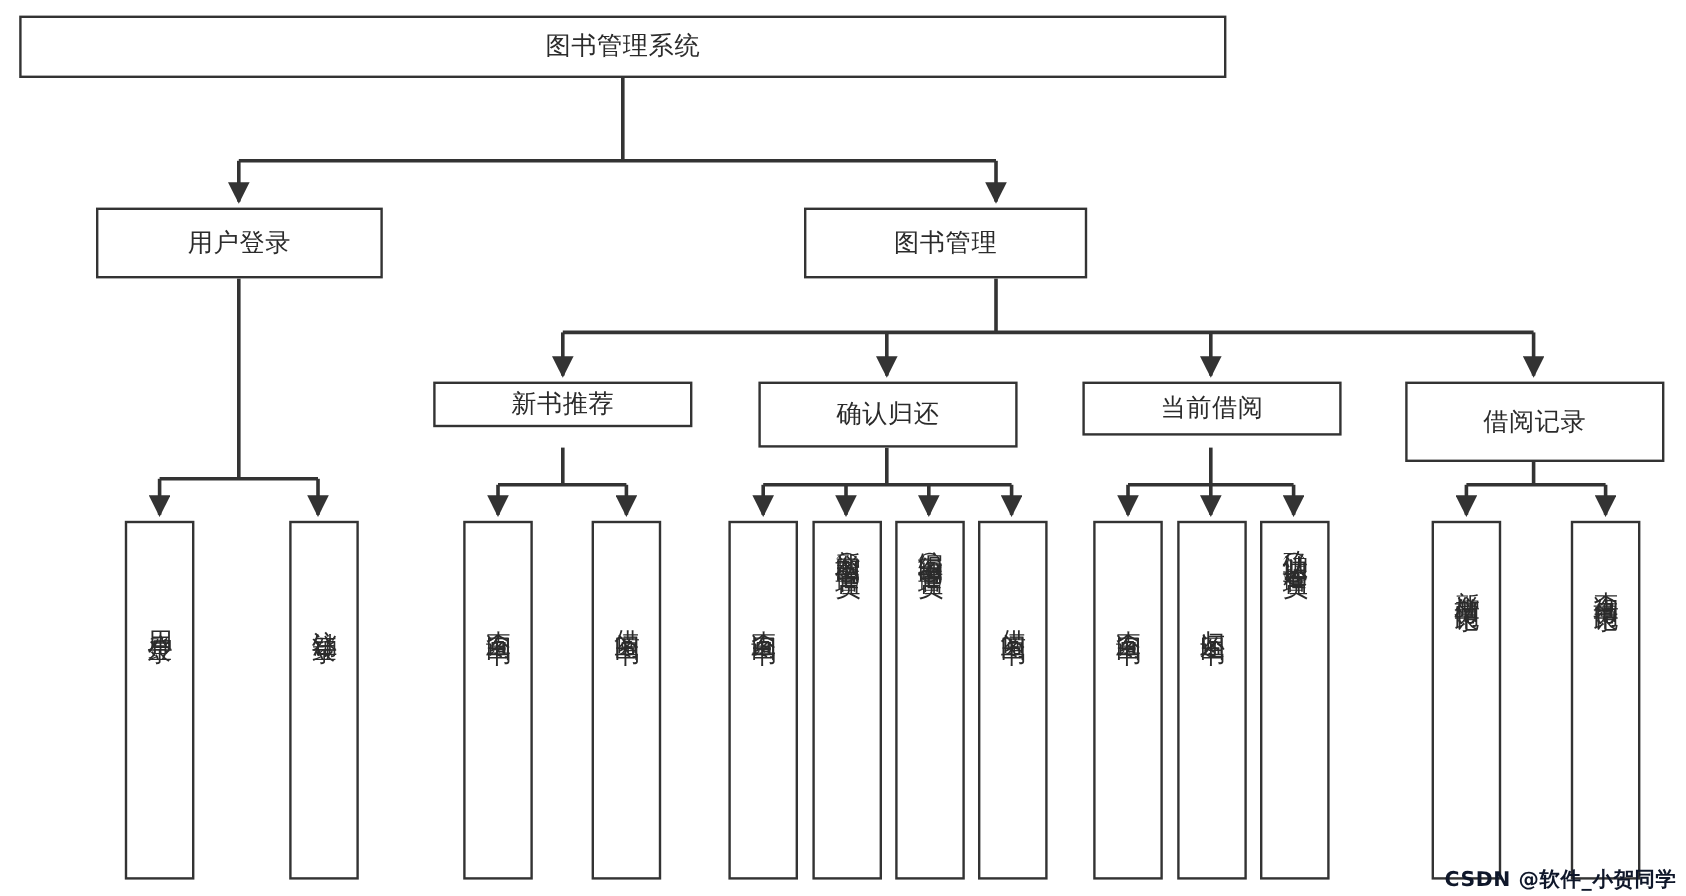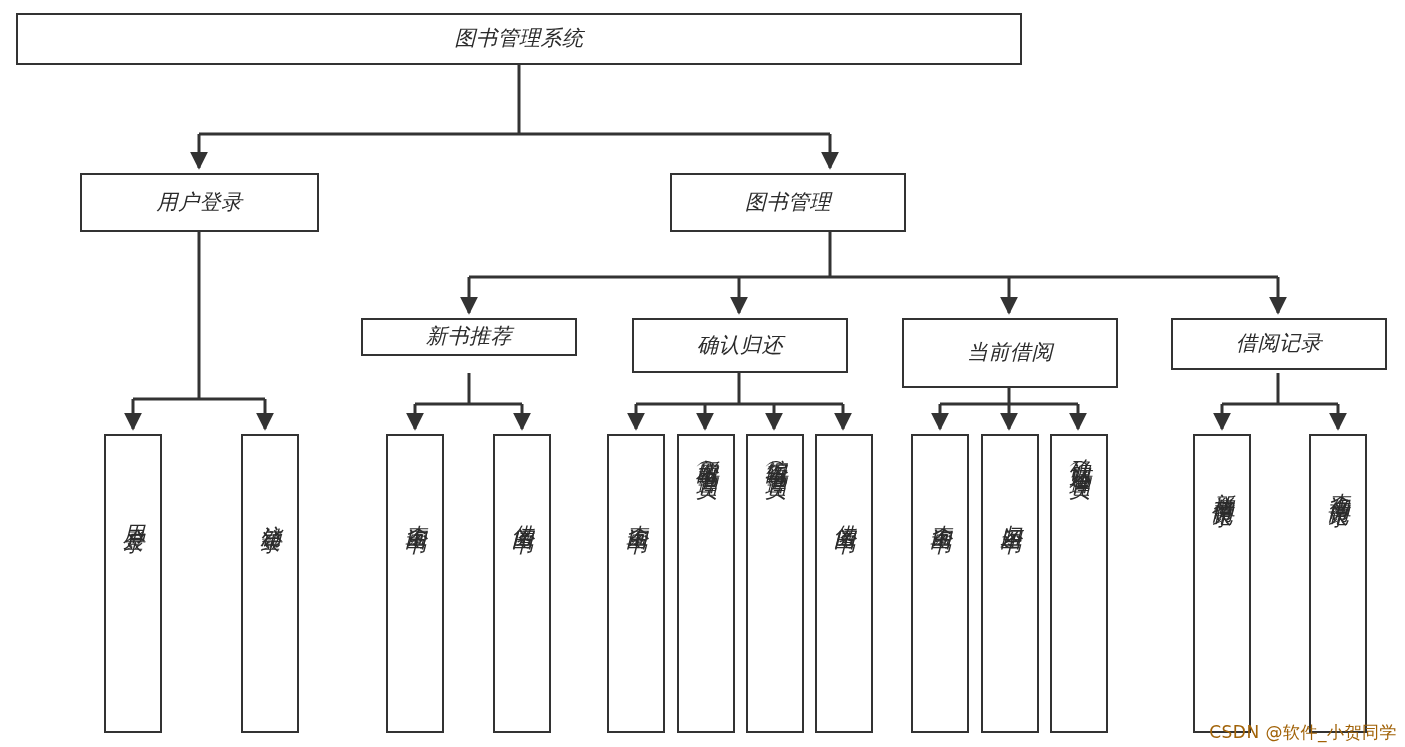--- a/index.html
+++ b/index.html
@@ -35,21 +35,20 @@
     align-items: center;
     justify-content: center;
     color: #2b2b2b;
   }
   .node-label {
     display: block;
     text-align: center;
     line-height: 1.12;
     color: #2b2b2b;
     white-space: nowrap;
-    font-style: italic;
   }
   
   .node.h .node-label {
     font-size: 21px;
     letter-spacing: 0.5px;
   }
   
   .node.v {
     align-items: flex-start;
     justify-content: center;
@@ -61,24 +60,25 @@
     font-size: 21px;
     line-height: 1.0;
     letter-spacing: 3px;
     white-space: nowrap;
   }
   .watermark {
     position: absolute;
     right: 8px;
     bottom: 3px;
     font-size: 17px;
-    color: #a16207;
+    color: #0f172a;
     letter-spacing: 0.5px;
     white-space: nowrap;
     font-family: "DejaVu Sans", "Liberation Sans", sans-serif;
+    font-weight: bold;
   }
 </style>
 </head>
 <body>
 
 <div id="canvas">
 
   <svg id="edge-layer" viewBox="0 0 1405 747" width="1405" height="747" xmlns="http://www.w3.org/2000/svg">
     <defs>
       <marker id="arrow" viewBox="0 0 10 10" refX="9" refY="5" markerWidth="6" markerHeight="6" orient="auto-start-reverse">
@@ -145,25 +145,25 @@
   </div>
 
   <div class="node h" style="left:361px; top:318px; width:216px; height:38px;">
     <span class="node-label">新书推荐</span>
   </div>
 
   <div class="node h" style="left:632px; top:318px; width:216px; height:55px;">
     <span class="node-label">确认归还</span>
   </div>
 
-  <div class="node h" style="left:902px; top:318px; width:216px; height:70px;">
+  <div class="node h" style="left:902px; top:318px; width:216px; height:45px;">
     <span class="node-label">当前借阅</span>
   </div>
 
-  <div class="node h" style="left:1171px; top:318px; width:216px; height:52px;">
+  <div class="node h" style="left:1171px; top:318px; width:216px; height:67px;">
     <span class="node-label">借阅记录</span>
   </div>
 
   <div class="node v" style="left:104px; top:434px; width:58px; height:299px; padding-top:72px;">
     <span class="node-label">用户登录</span>
   </div>
 
   <div class="node v" style="left:241px; top:434px; width:58px; height:299px; padding-top:72px;">
     <span class="node-label">注销登录</span>
   </div>

